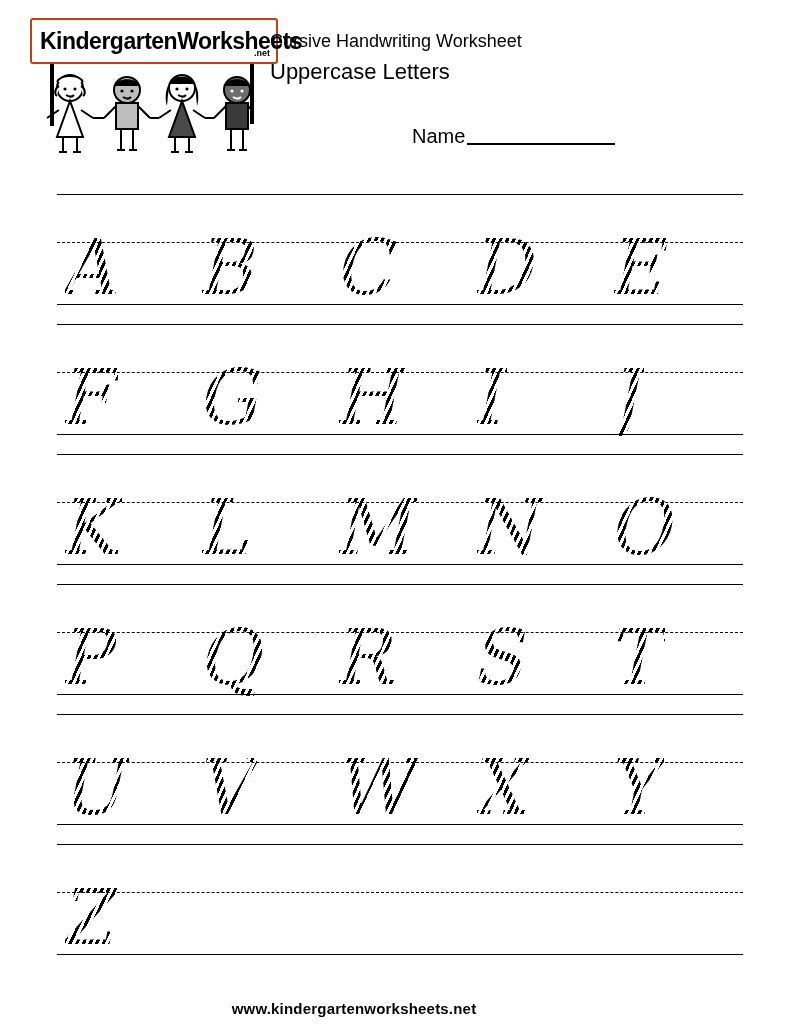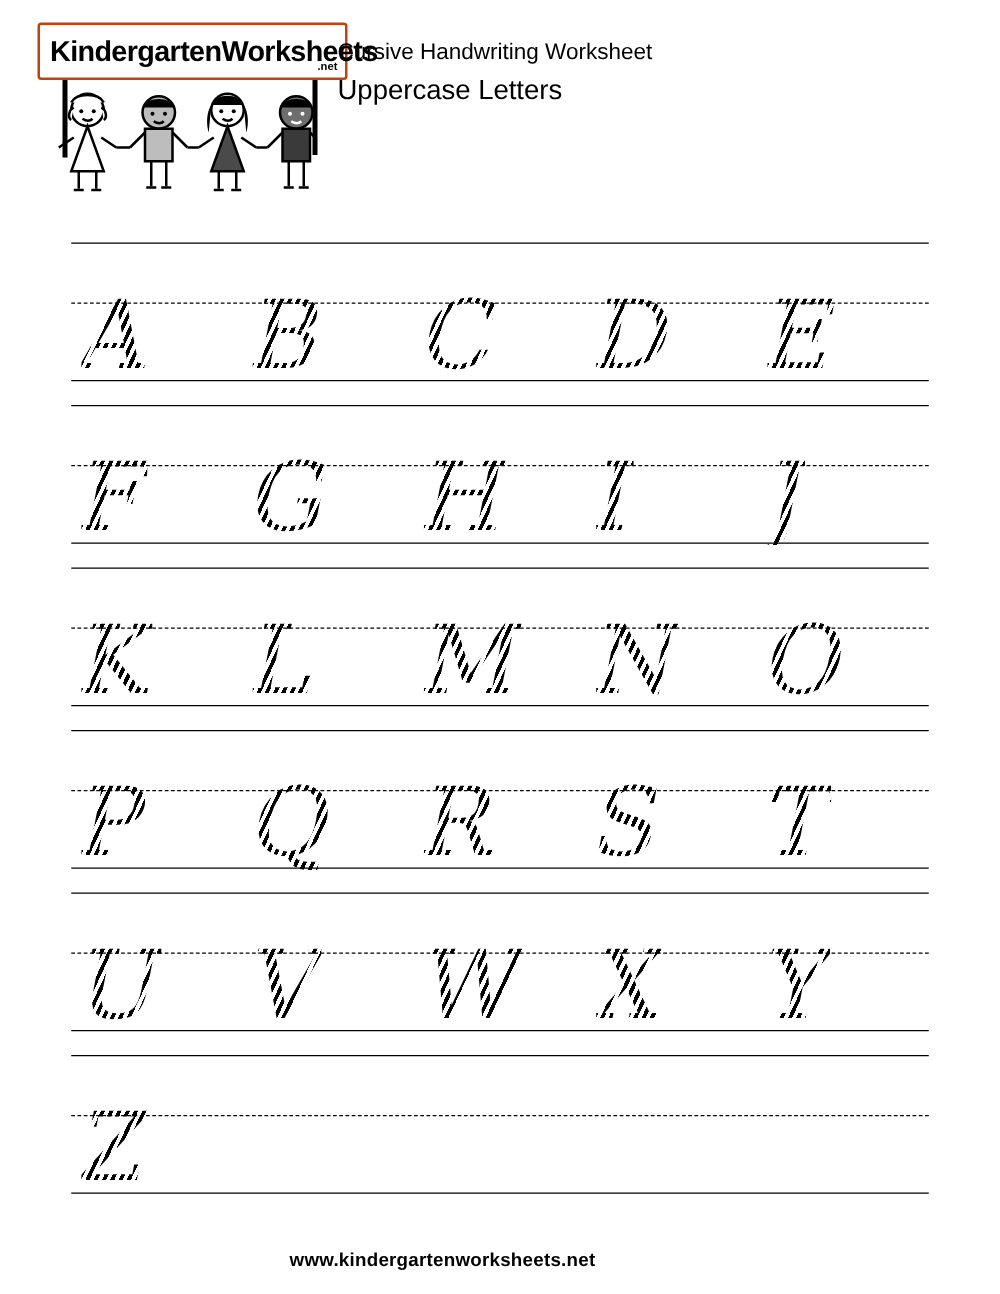--- a/index.html
+++ b/index.html
@@ -262,20 +262,23 @@
         <path d="M61 50h11M118 50h9M173 50h9"></path>
       </g>
     </svg>
   </div>
 
   <div class="title-block">
     <h1 class="worksheet-title">Cursive Handwriting Worksheet</h1>
     <h2 class="worksheet-subtitle">Uppercase Letters</h2>
   </div>
 
+  <div class="name-row">
+    <span>Name</span><span class="name-line"></span>
+  </div>
 </div>
 
 <div class="sheet" id="sheet">
     <div class="row">
       <div class="rule-top"></div>
       <div class="rule-mid"></div>
       <div class="rule-bottom"></div>
       <div class="letters">
         <div class="cell">
           <div class="glyph-wrap">

